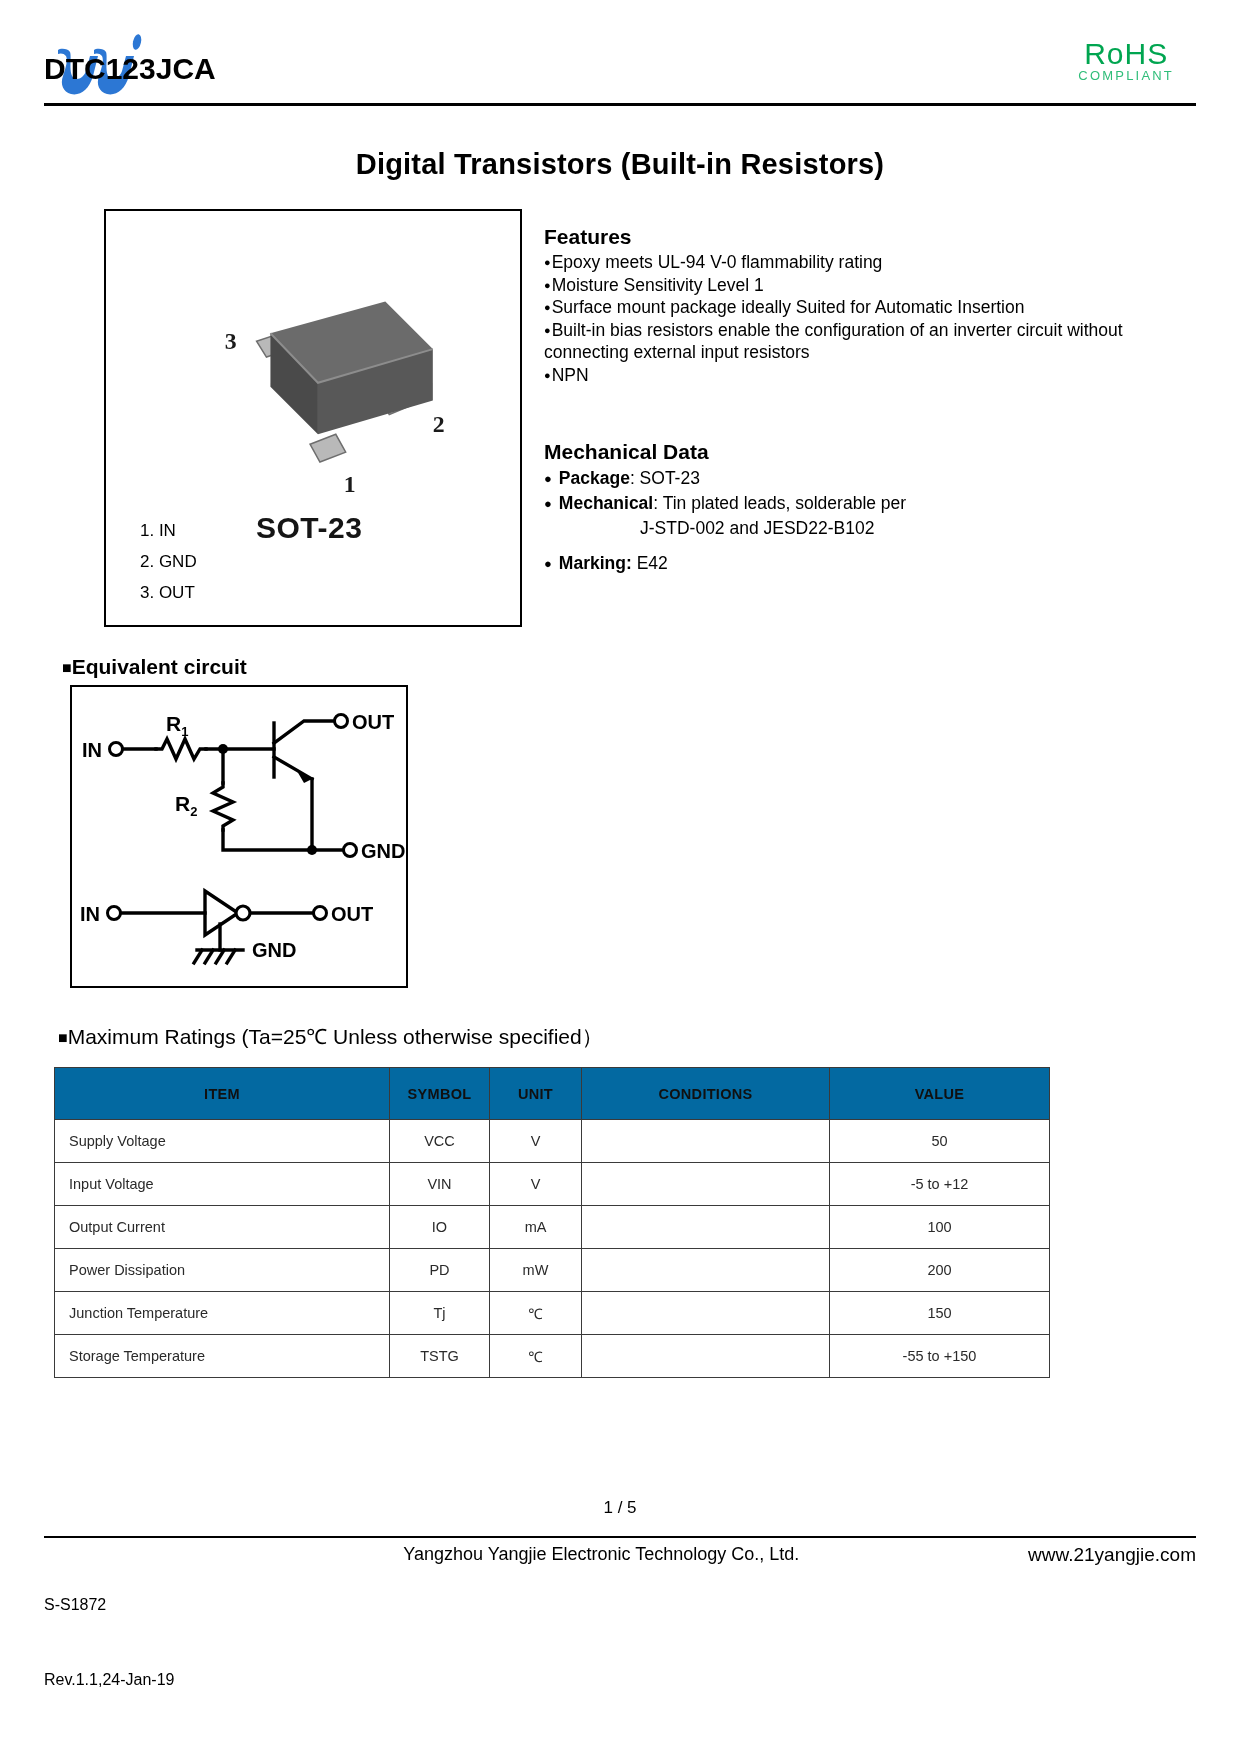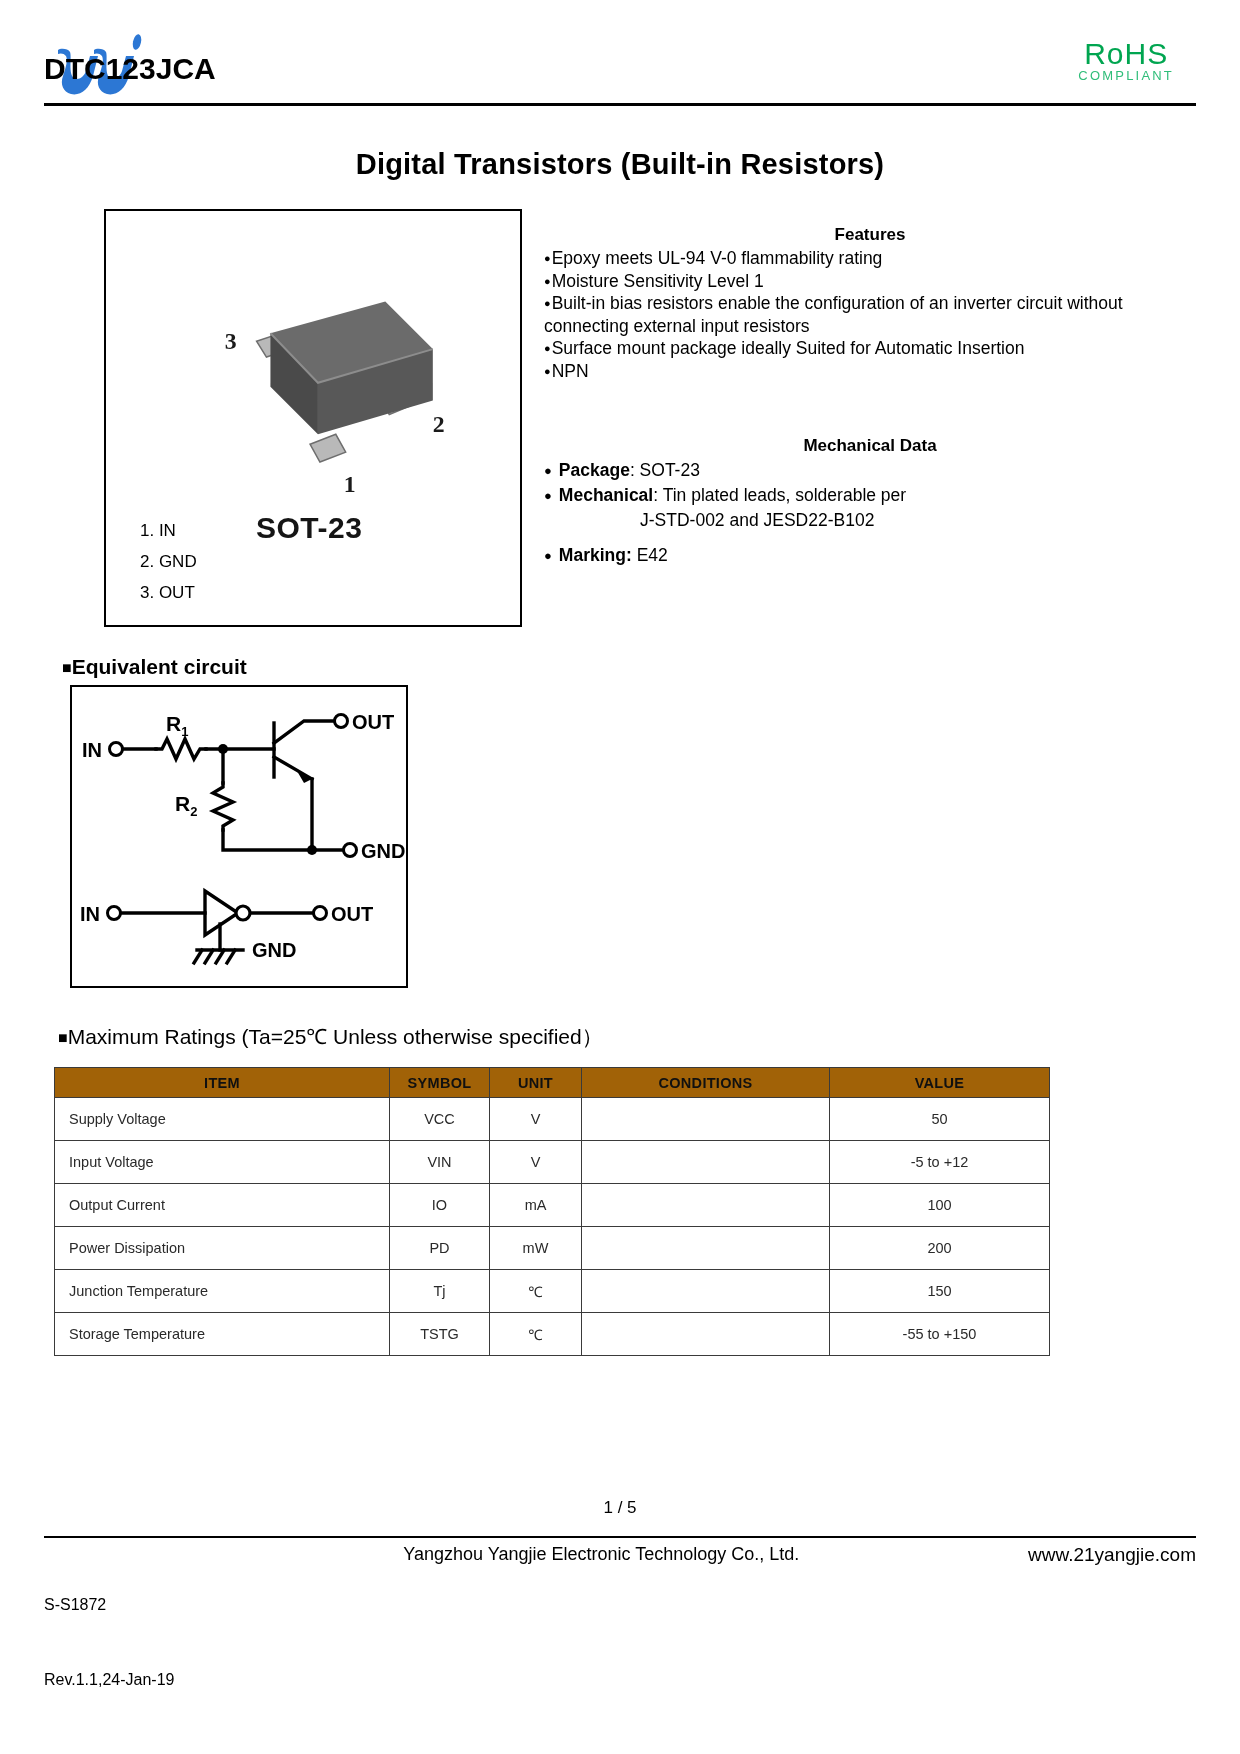--- a/index.html
+++ b/index.html
@@ -95,24 +95,23 @@
     letter-spacing: 0.5px;
     color: #151515;
   }
 
   .features {
     flex: 1;
     padding-left: 22px;
     padding-top: 16px;
   }
   .sec-head {
-    font-size: 17px;
+    font-size: 21px;
     font-weight: bold;
     margin: 0 0 2px 0;
-    text-align: center;
   }
   .feat-line {
     font-size: 17.5px;
     line-height: 22.5px;
     white-space: nowrap;
   }
   .feat-line.wrap { white-space: normal; }
   .bullet-dot::before { content: "\25CF"; font-size: 11px; vertical-align: 2px; margin-right: 1px; }
   .mech { margin-top: 54px; }
   .mech-line {
@@ -158,26 +157,26 @@
     width: 995px;
     border-collapse: collapse;
     table-layout: fixed;
   }
   table.ratings th, table.ratings td {
     border: 1px solid #3a3a3a;
     height: 43px;
     font-weight: normal;
   }
   table.ratings thead th {
-    background: #a16207;
+    background: #0369a1;
     font-size: 14.5px;
     font-weight: bold;
     color: #101010;
     text-align: center;
-    height: 30px;
+    height: 52px;
     letter-spacing: 0.3px;
   }
   table.ratings tbody td {
     font-size: 14.5px;
     color: #2a2a2a;
     text-align: center;
   }
   table.ratings tbody td.item {
     text-align: left;
     padding-left: 14px;
@@ -269,22 +268,22 @@
       </div>
 
       <div class="pkg-name">SOT-23</div>
     </div>
 
     <div class="features">
       <div class="sec-head">Features</div>
 
       <div class="feat-line bullet-dot">Epoxy meets UL-94 V-0 flammability rating</div>
       <div class="feat-line bullet-dot">Moisture Sensitivity Level 1</div>
+      <div class="feat-line wrap bullet-dot">Surface mount package ideally Suited for Automatic Insertion</div>
       <div class="feat-line wrap bullet-dot">Built-in bias resistors enable the configuration of an inverter circuit without connecting external input resistors</div>
-      <div class="feat-line wrap bullet-dot">Surface mount package ideally Suited for Automatic Insertion</div>
       <div class="feat-line bullet-dot">NPN</div>
 
       <div class="mech">
         <div class="sec-head">Mechanical Data</div>
 
         <div class="mech-line">
           <span class="dot">●</span><span class="b">Package</span><span>: SOT-23</span>
         </div>
 
         <div class="mech-line">

